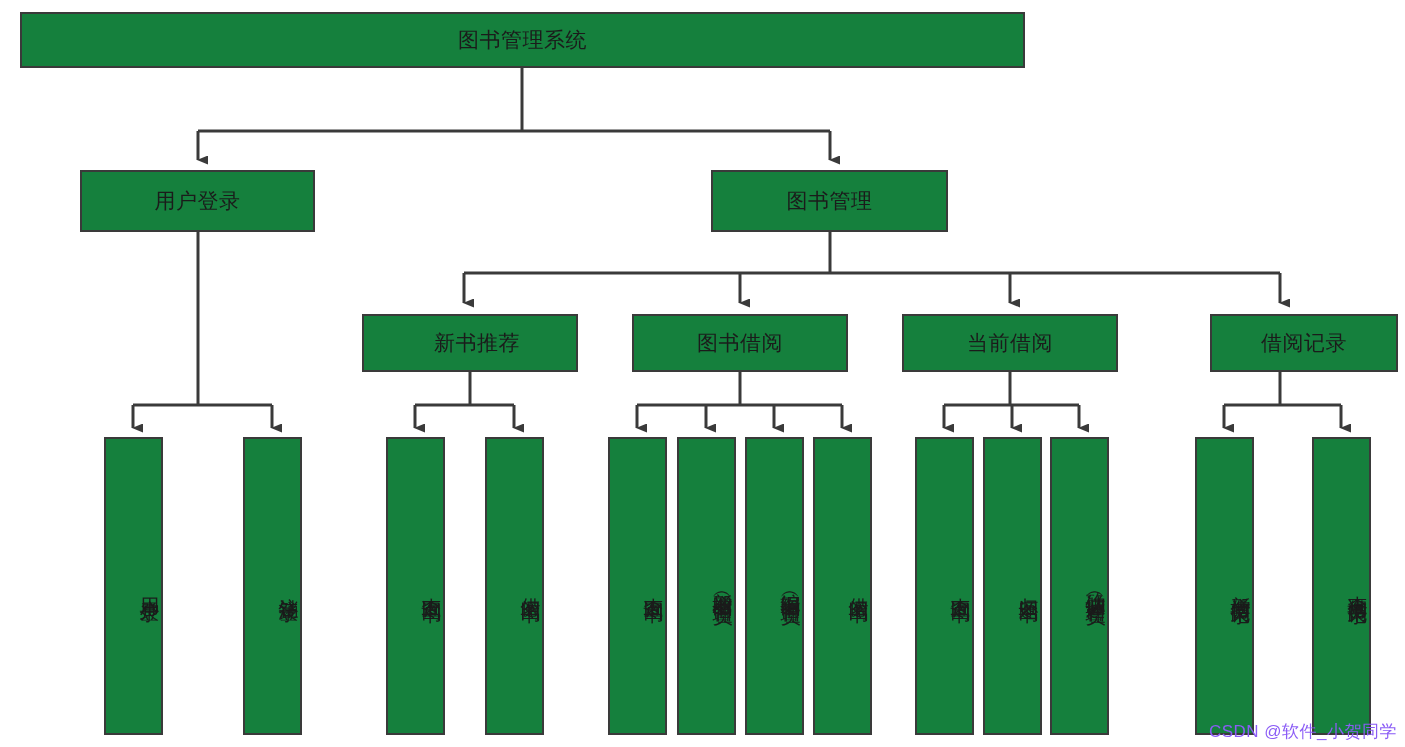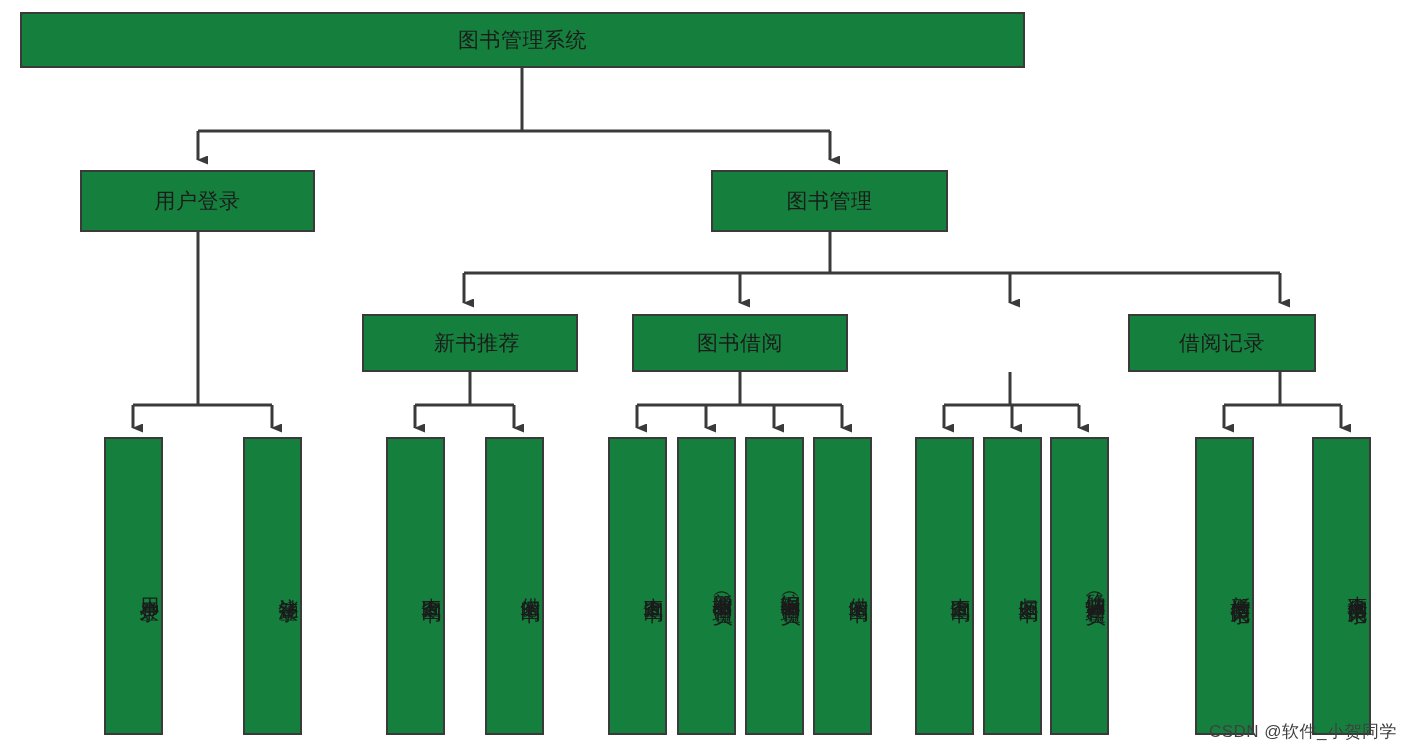--- a/index.html
+++ b/index.html
@@ -55,21 +55,21 @@
     white-space: nowrap;
   }
   .node.horiz .nlabel {
     white-space: nowrap;
   }
   #watermark {
     position: absolute;
     right: 8px;
     bottom: 4px;
     font-size: 17px;
-    color: #404040;
+    color: #8b5cf6;
     white-space: nowrap;
     letter-spacing: 0.5px;
   }
 </style>
 </head>
 <body>
 
 <div id="canvas">
 
   <svg id="edges" viewBox="0 0 1405 747" xmlns="http://www.w3.org/2000/svg">
@@ -132,21 +132,24 @@
   <div class="node horiz" style="left:711px; top:170px; width:237px; height:62px;">
     <span class="nlabel">图书管理</span>
   </div>
 
   <div class="node horiz" style="left:362px; top:314px; width:216px; height:58px;padding-left:14px;">
     <span class="nlabel">新书推荐</span>
   </div>
   <div class="node horiz" style="left:632px; top:314px; width:216px; height:58px;text-align:center;">
     <span class="nlabel">图书借阅</span>
   </div>
-  <div class="node horiz" style="left:1128px; top:314px; width:188px; height:58px;">
+  <div class="node horiz" style="left:902px; top:314px; width:216px; height:58px;">
+    <span class="nlabel">当前借阅</span>
+  </div>
+  <div class="node horiz" style="left:1210px; top:314px; width:188px; height:58px;">
     <span class="nlabel">借阅记录</span>
   </div>
 
   <div class="node vert" style="left:104px; top:437px; width:59px; height:298px;">
     <span class="nlabel">用户登录</span>
   </div>
   <div class="node vert" style="left:243px; top:437px; width:59px; height:298px;">
     <span class="nlabel">注销登录</span>
   </div>
 

